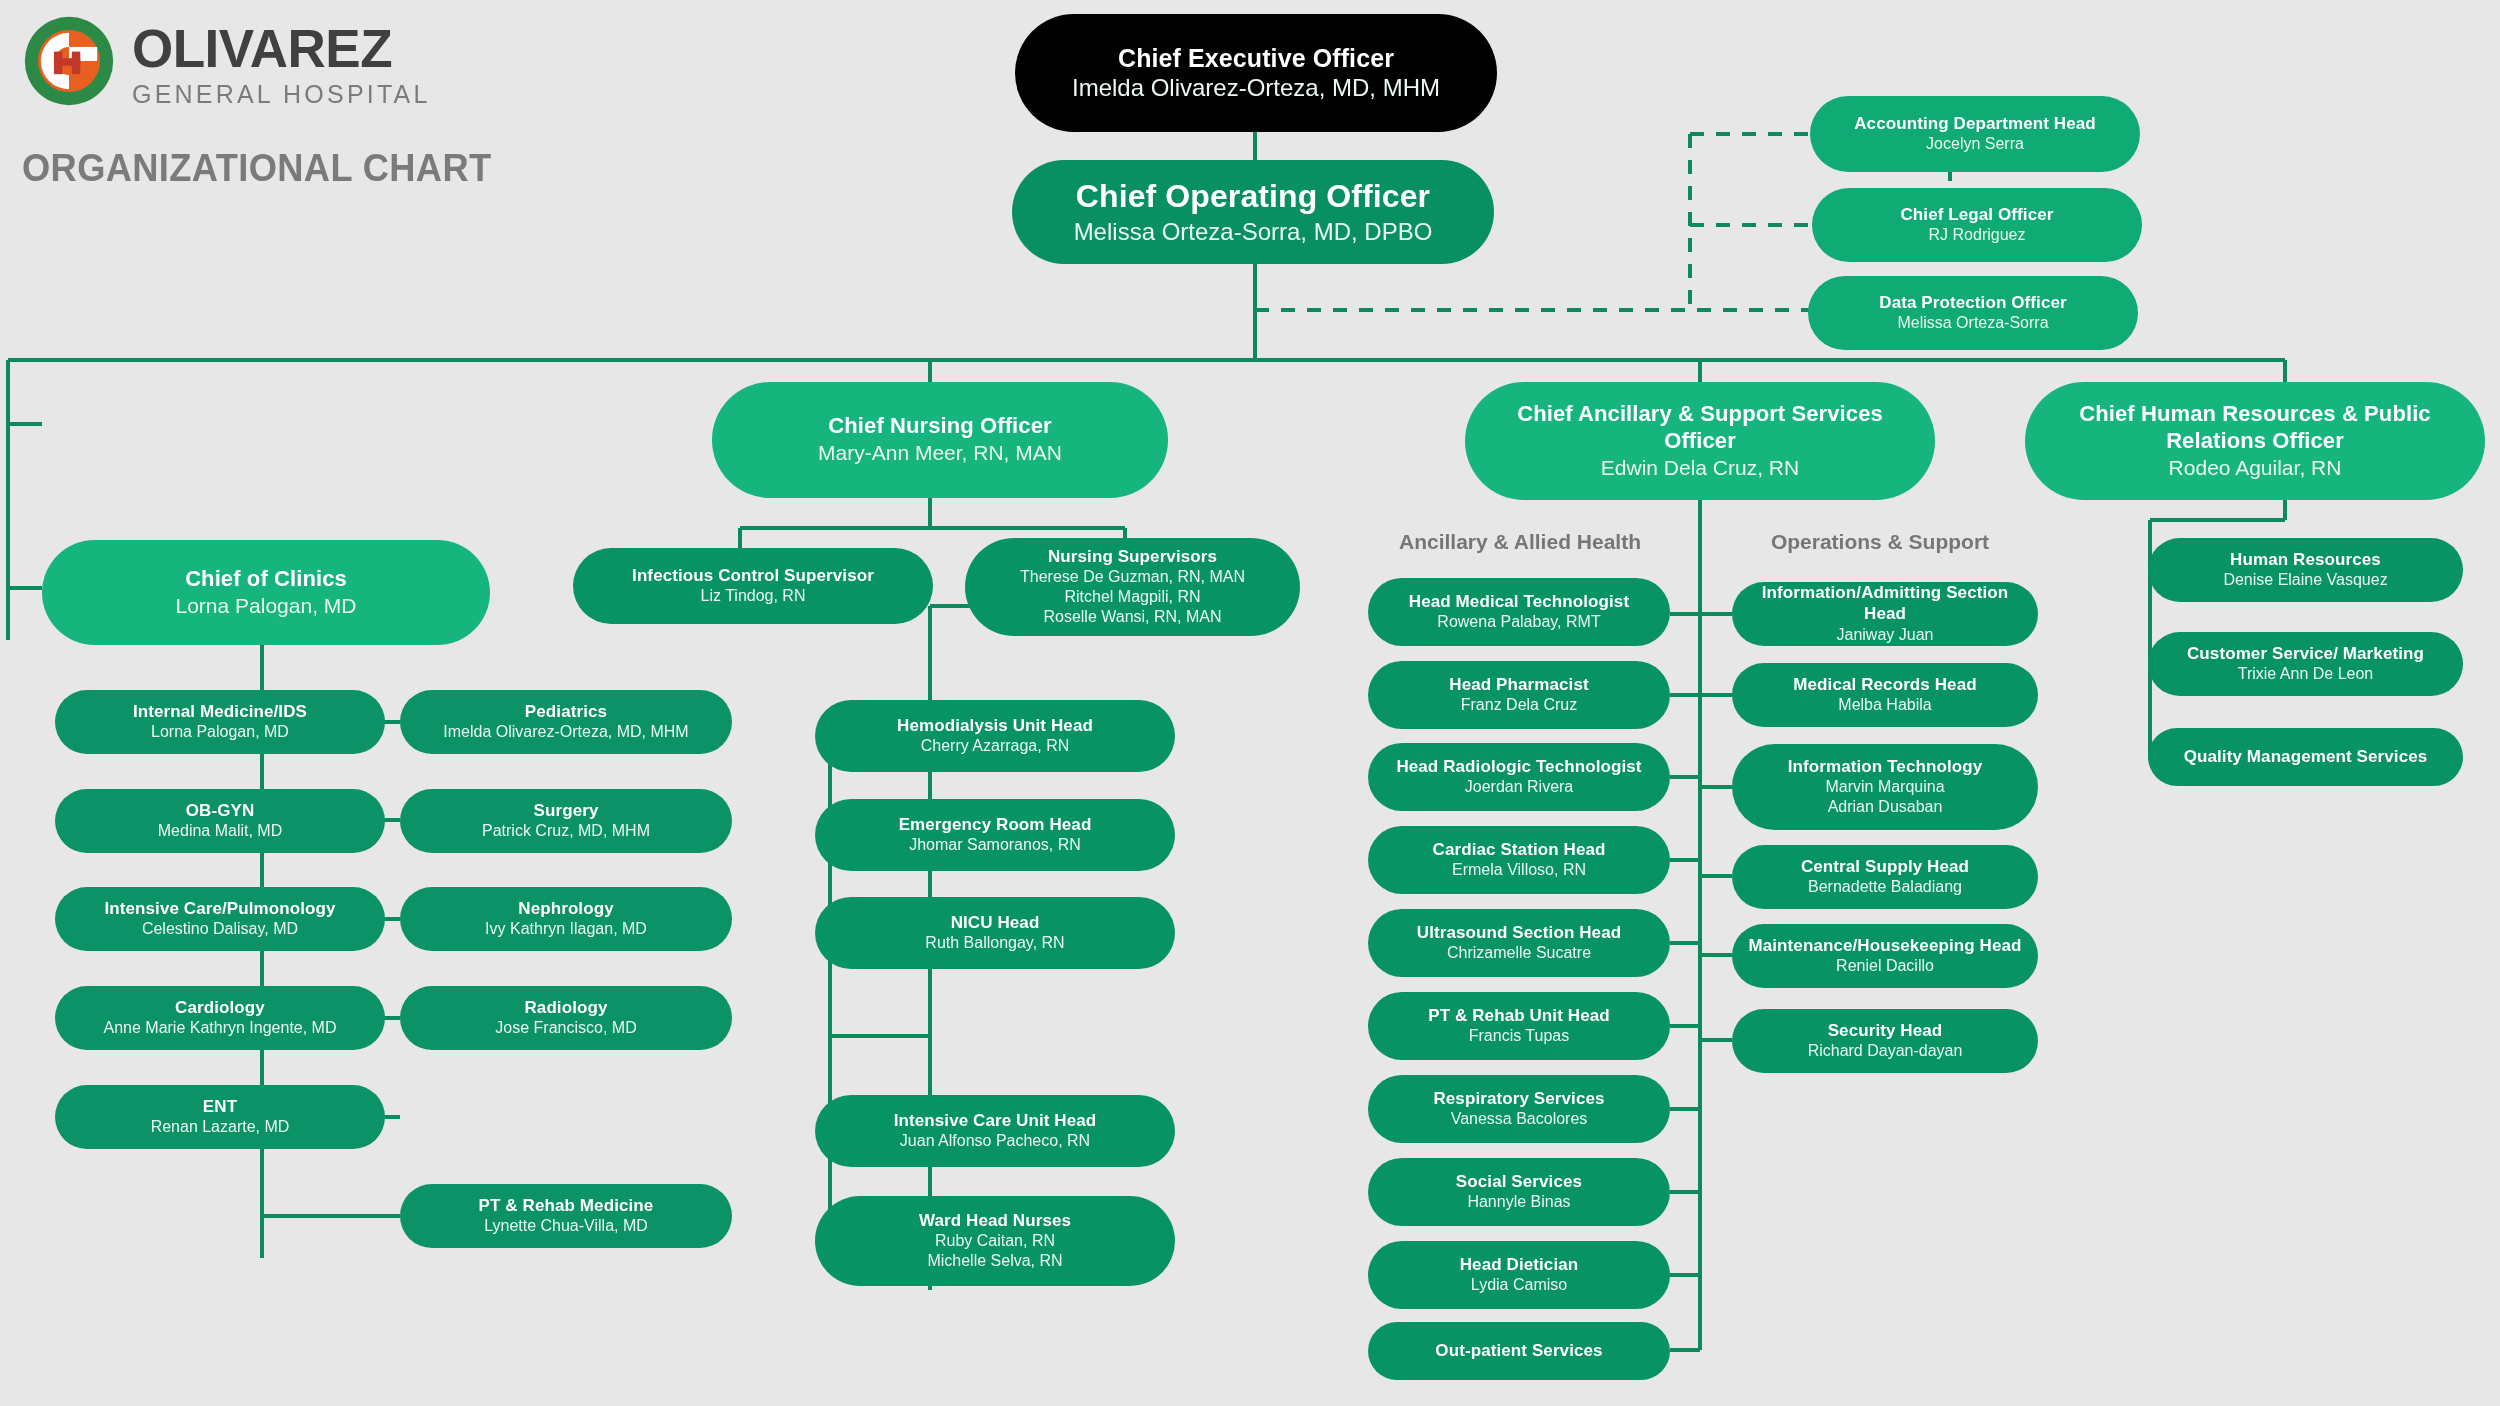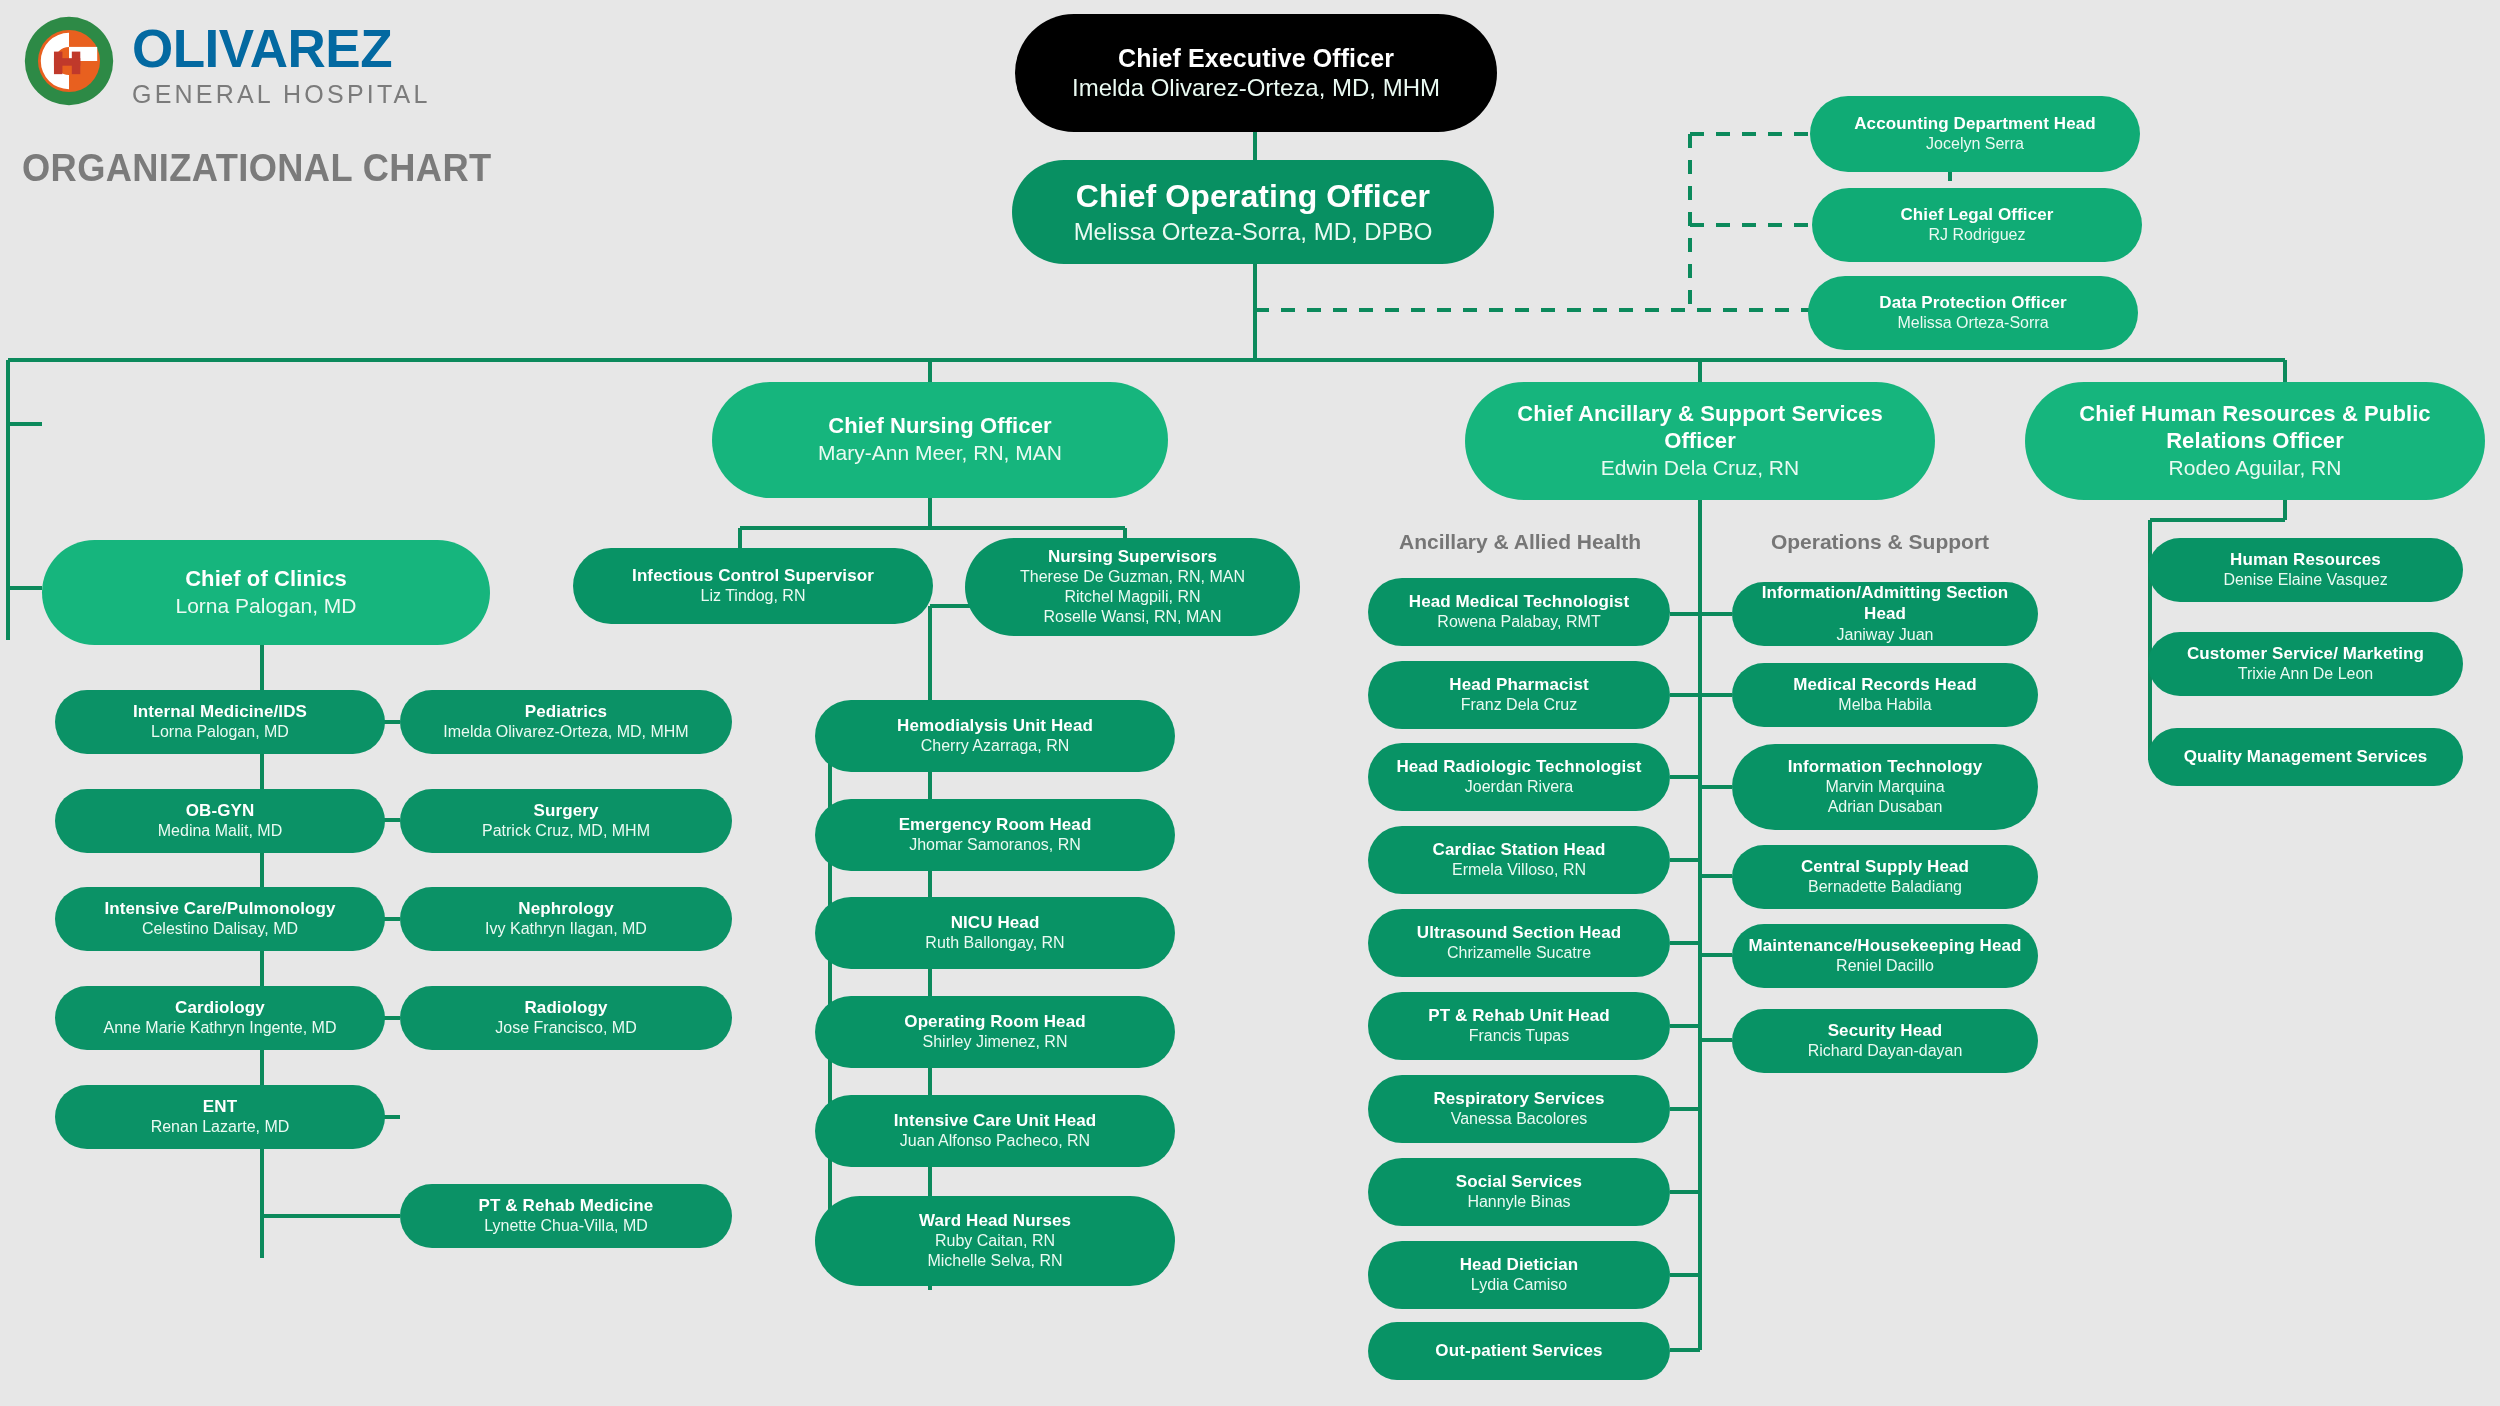--- a/index.html
+++ b/index.html
@@ -57,21 +57,21 @@
     font-weight:bold;
     font-size:21px;
     text-align:center;
     z-index:6;
   }
 
   
   #logo-wrap{position:absolute;left:22px;top:14px;width:470px;height:180px;z-index:8;}
   #logo-mark{position:absolute;left:0;top:0;width:94px;height:94px;}
   #logo-text{position:absolute;left:110px;top:8px;}
-  #logo-name{font-size:53px;font-weight:bold;color:#0369a1;letter-spacing:-.5px;line-height:1;}
+  #logo-name{font-size:53px;font-weight:bold;color:#404040;letter-spacing:-.5px;line-height:1;}
   #logo-sub{font-size:25px;color:#7b7b7b;letter-spacing:3.2px;line-height:1;margin-top:7px;}
   #chart-title{
     position:absolute;left:22px;top:146px;
     font-size:39px;font-weight:bold;color:#7b7b7b;
     letter-spacing:.4px;transform:scaleX(.93);transform-origin:left top;
   }
 </style>
 </head>
 <body>
 
@@ -284,24 +284,20 @@
     <div class="s">Cherry Azarraga, RN</div>
     </div>
   <div class="node lvl-sub sub" style="left:815px;top:799px;width:360px;height:72px;">
     <div class="t">Emergency Room Head</div>
     <div class="s">Jhomar Samoranos, RN</div>
     </div>
   <div class="node lvl-sub sub" style="left:815px;top:897px;width:360px;height:72px;">
     <div class="t">NICU Head</div>
     <div class="s">Ruth Ballongay, RN</div>
     </div>
-  <div class="node lvl-sub sub" style="left:815px;top:996px;width:360px;height:72px;">
-    <div class="t">Operating Room Head</div>
-    <div class="s">Shirley Jimenez, RN</div>
-    </div>
   <div class="node lvl-sub sub" style="left:815px;top:1095px;width:360px;height:72px;">
     <div class="t">Intensive Care Unit  Head</div>
     <div class="s">Juan Alfonso Pacheco, RN</div>
     </div>
   <div class="node lvl-sub sub" style="left:815px;top:1196px;width:360px;height:90px;white-space:pre-line;">
     <div class="t">Ward Head Nurses</div>
     <div class="s">Ruby Caitan, RN
 Michelle Selva, RN</div></div>
 
   <div class="sechead" style="left:1370px;top:530px;width:300px;">Ancillary &amp; Allied Health</div>

